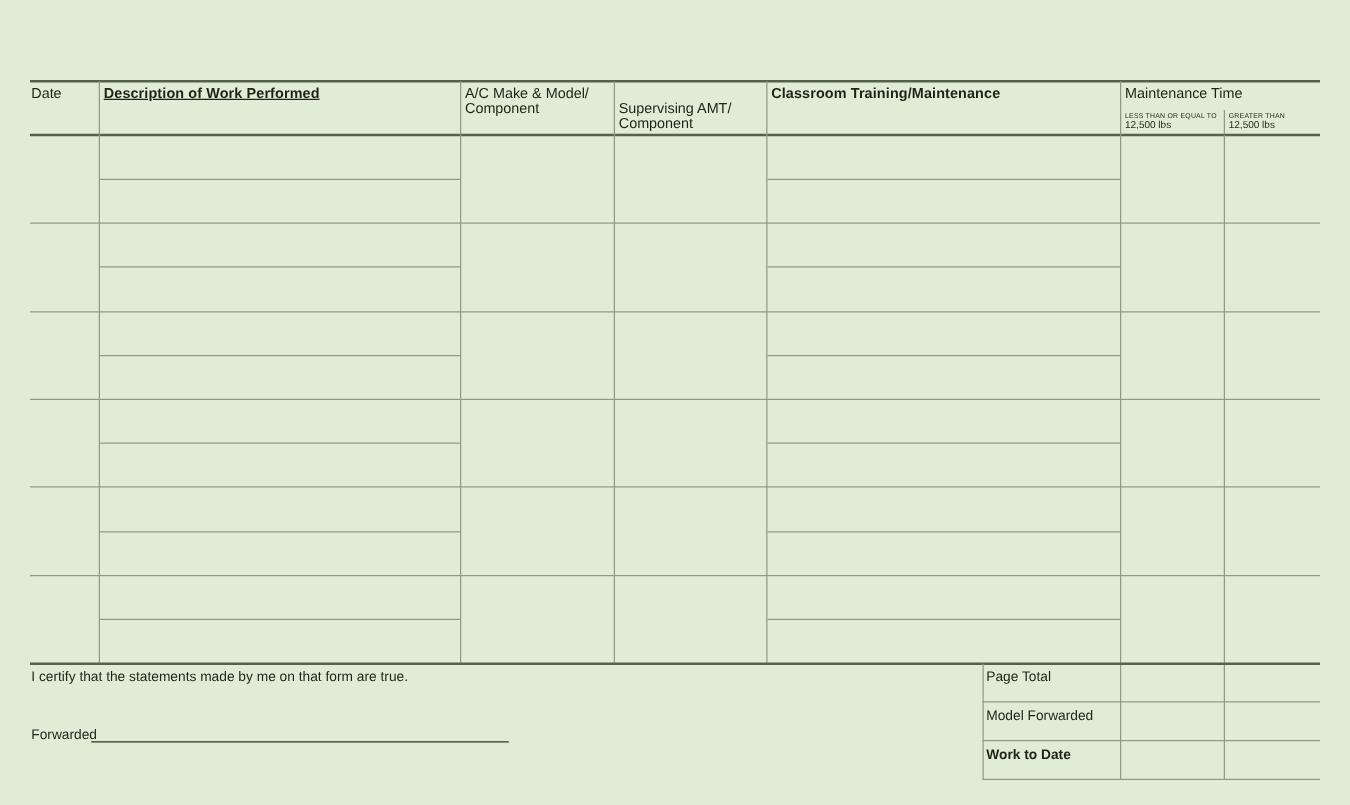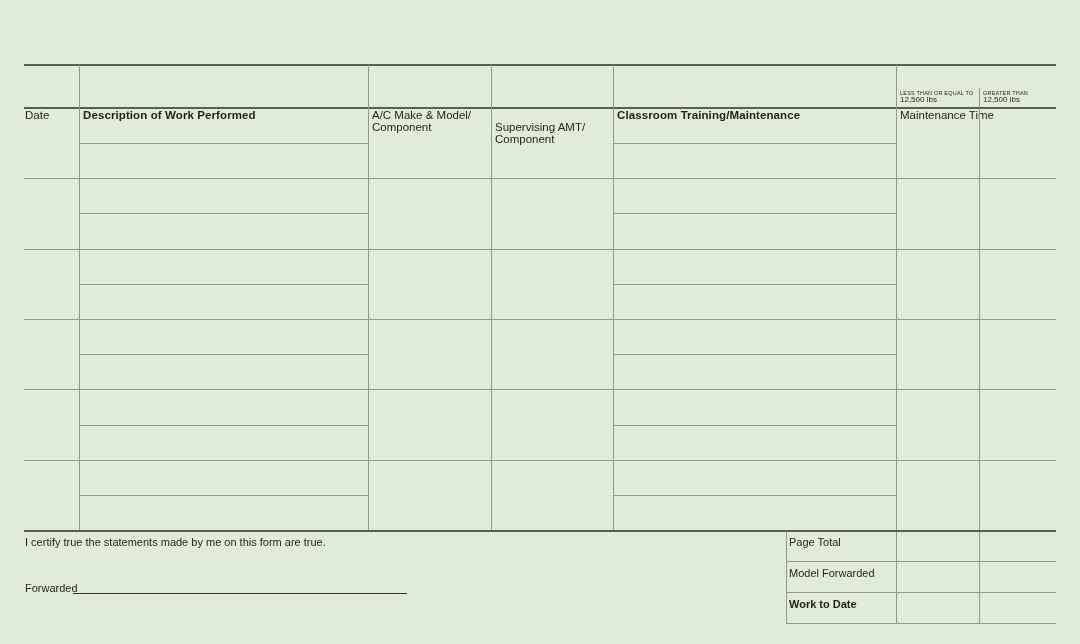--- a/index.html
+++ b/index.html
@@ -11,38 +11,38 @@
     font-family: "Liberation Sans", sans-serif;
     color: #1e2219;
   }
   .abs { position: absolute; }
   .hline { position: absolute; height: 0; }
   .vline { position: absolute; width: 0; }
   .thick { border-top: 2px solid #55604d; }
   .thin { border-top: 1px solid #8f9b87; }
   .vthin { border-left: 1px solid #8f9b87; }
   .hdr {
-    position: absolute; font-size: 11.5px; line-height: 11.5px; margin-top: 40px;
+    position: absolute; font-size: 11.5px; line-height: 11.5px;
   }
   .bold { font-weight: bold; font-size: 11.5px; letter-spacing: 0.1px; }
   .tiny { font-size: 5.5px; line-height: 6px; letter-spacing: 0.2px; }
   .small { font-size: 8px; line-height: 8px; }
   .cell {
     position: absolute;
   }
   .foot-label { position: absolute; font-size: 11px; }
 </style>
 </head>
 <body>
 
 <div class="hline thick" style="left:24px;top:64px;width:1032px;"></div>
 <div class="hline thick" style="left:24px;top:107px;width:1032px;"></div>
 
 <div class="hdr" style="left:25px;top:70px;">Date</div>
-<div class="hdr bold" style="left:83px;top:70px;">Description of Work Performed</div>
+<div class="hdr bold" style="left:83px;top:70px;text-decoration:underline;">Description of Work Performed</div>
 <div class="hdr" style="left:372px;top:70px;">
   <div>A/C Make &amp; Model/</div>
   <div>Component</div>
 </div>
 <div class="hdr" style="left:495px;top:82px;">
   <div>Supervising AMT/</div>
   <div>Component</div>
 </div>
 <div class="hdr bold" style="left:617px;top:70px;">Classroom Training/Maintenance</div>
 <div class="hdr" style="left:900px;top:70px;font-size:11.5px;">Maintenance Time</div>
@@ -132,21 +132,21 @@
     <div class="cell" style="left: 492px; top: 461px; width: 121px; height: 68px;"></div>
     <div class="hline thin" style="left: 614px; top: 495px; width: 282px;"></div>
     <div class="cell" style="left: 614px; top: 461px; width: 282px; height: 33px;"></div>
     <div class="cell" style="left: 614px; top: 496px; width: 282px; height: 33px;"></div>
     <div class="cell" style="left: 897px; top: 461px; width: 82px; height: 68px;"></div>
     <div class="cell" style="left: 980px; top: 461px; width: 76px; height: 68px;"></div>
   </div>
 
 <div class="hline thick" style="left:24px;top:530px;width:1032px;"></div>
 
-<div class="foot-label" style="left:25px;top:536px;">I certify true the statements made by me on this form are true.</div>
+<div class="foot-label" style="left:25px;top:536px;">I certify that the statements made by me on that form are true.</div>
 <div class="foot-label" style="left:25px;top:582px;">Forwarded</div>
 <div class="abs" style="left:73px;top:593px;width:334px;border-top:1px solid #2d3328;"></div>
 
 <div class="vline vthin" style="left:786px;top:531px;height:93px;"></div>
 <div class="hline thin" style="left:786px;top:561px;width:270px;"></div>
 <div class="hline thin" style="left:786px;top:592px;width:270px;"></div>
 <div class="hline thin" style="left:786px;top:623px;width:270px;"></div>
 
 <div class="foot-label" style="left:789px;top:536px;">Page Total</div>
 <div class="foot-label" style="left:789px;top:567px;">Model Forwarded</div>

